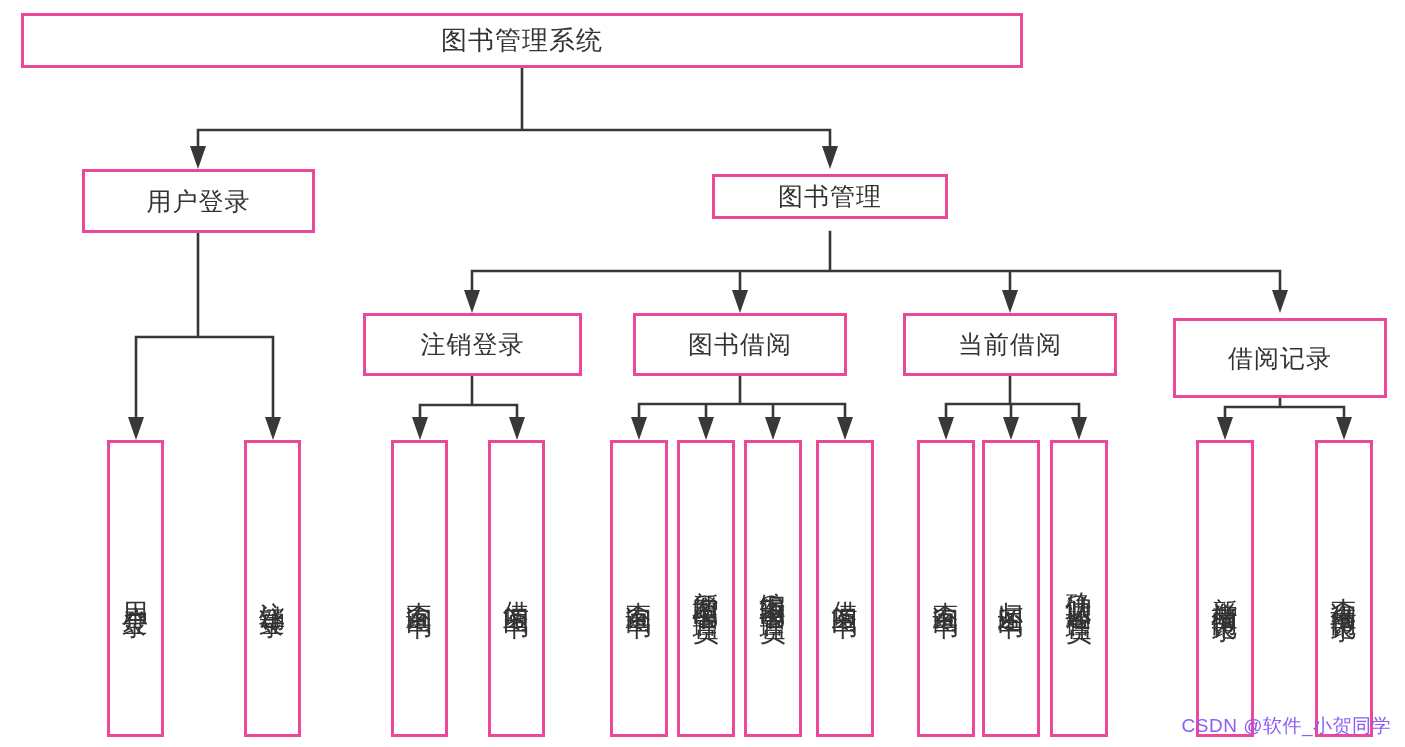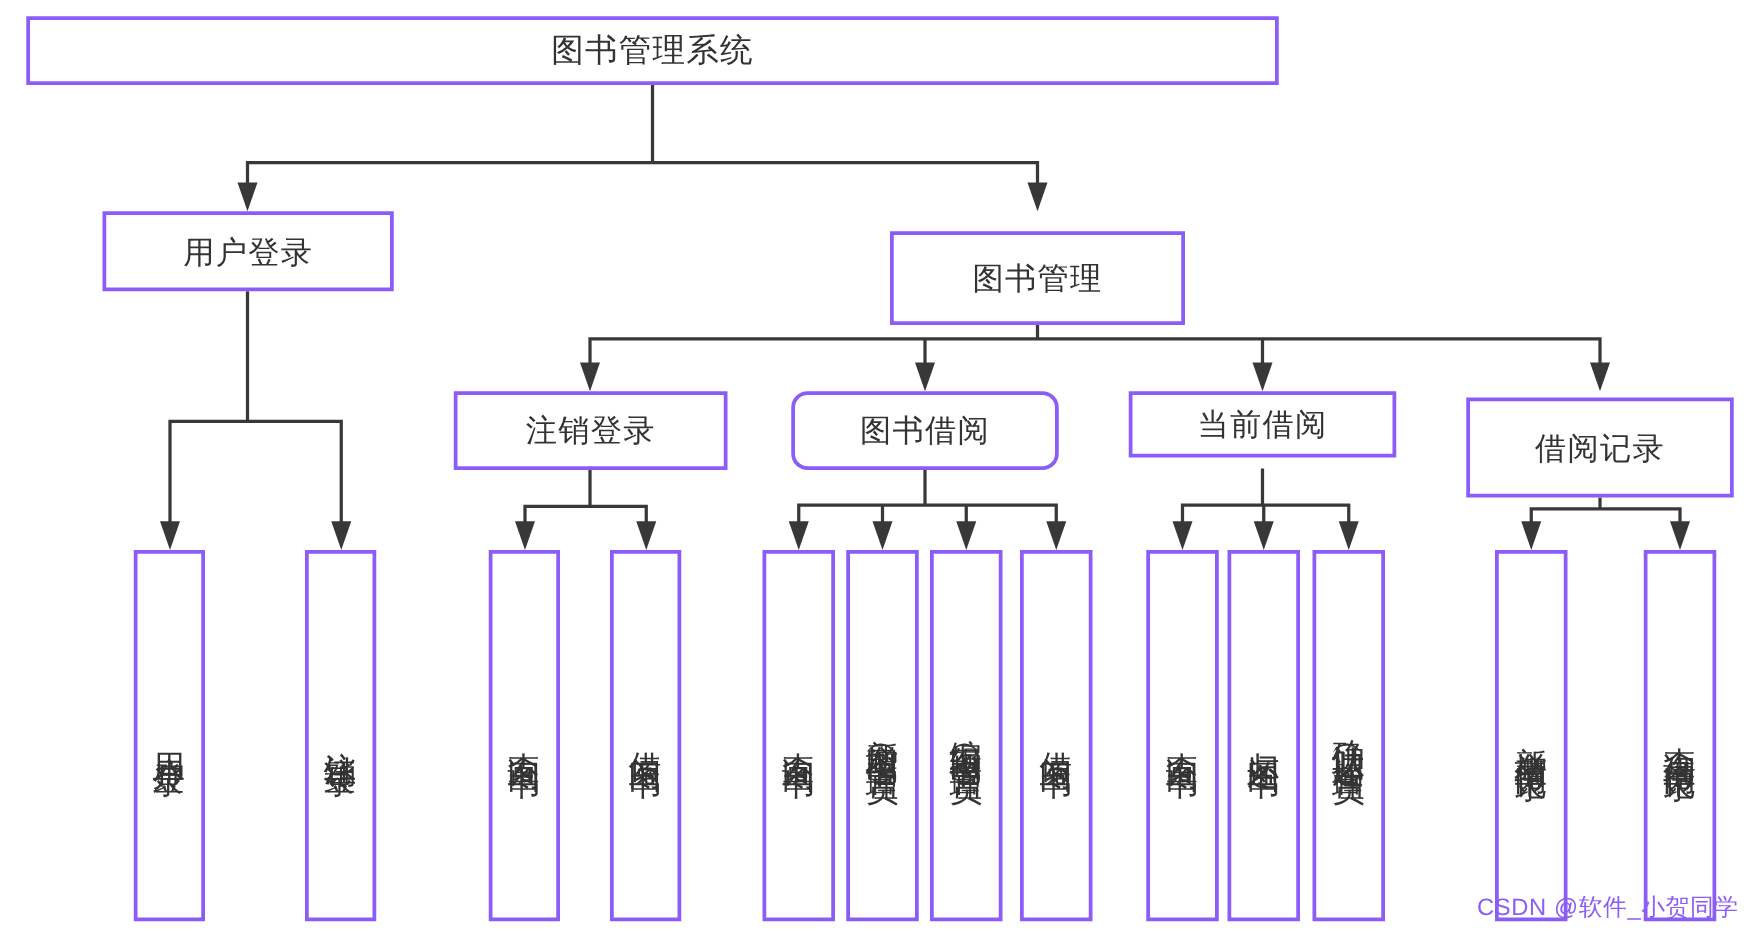--- a/index.html
+++ b/index.html
@@ -18,21 +18,21 @@
   .connectors {
     position: absolute;
     left: 0;
     top: 0;
     pointer-events: none;
   }
   .box {
     position: absolute;
     box-sizing: border-box;
     background: #ffffff;
-    border: 3px solid #8b5cf6;
+    border: 3px solid #ec4899;
     display: flex;
     align-items: center;
     justify-content: center;
     color: #333333;
   }
   .box.h span {
     font-size: 25px;
     letter-spacing: 1px;
     white-space: nowrap;
   }
@@ -102,31 +102,31 @@
     </g>
   </svg>
 
   <div class="box h root" style="left:21px; top:13px; width:1002px; height:55px;">
     <span>图书管理系统</span>
   </div>
 
   <div class="box h" style="left:82px; top:169px; width:233px; height:64px;">
     <span>用户登录</span>
   </div>
-  <div class="box h" style="left:712px; top:185px; width:236px; height:75px;justify-content:center;">
+  <div class="box h" style="left:712px; top:174px; width:236px; height:45px;justify-content:center;">
     <span>图书管理</span>
   </div>
 
   <div class="box h" style="left:363px; top:313px; width:219px; height:63px;">
     <span>注销登录</span>
   </div>
-  <div class="box h" style="left:633px; top:313px; width:214px; height:63px;border-radius:13px;">
+  <div class="box h" style="left:633px; top:313px; width:214px; height:63px;">
     <span>图书借阅</span>
   </div>
-  <div class="box h" style="left:903px; top:313px; width:214px; height:53px;">
+  <div class="box h" style="left:903px; top:313px; width:214px; height:63px;">
     <span>当前借阅</span>
   </div>
   <div class="box h" style="left:1173px; top:318px; width:214px; height:80px;">
     <span>借阅记录</span>
   </div>
 
   <div class="box v" style="left:107px; top:440px; width:57px; height:297px;">
     <span>用户登录</span>
   </div>
   <div class="box v" style="left:244px; top:440px; width:57px; height:297px;">

